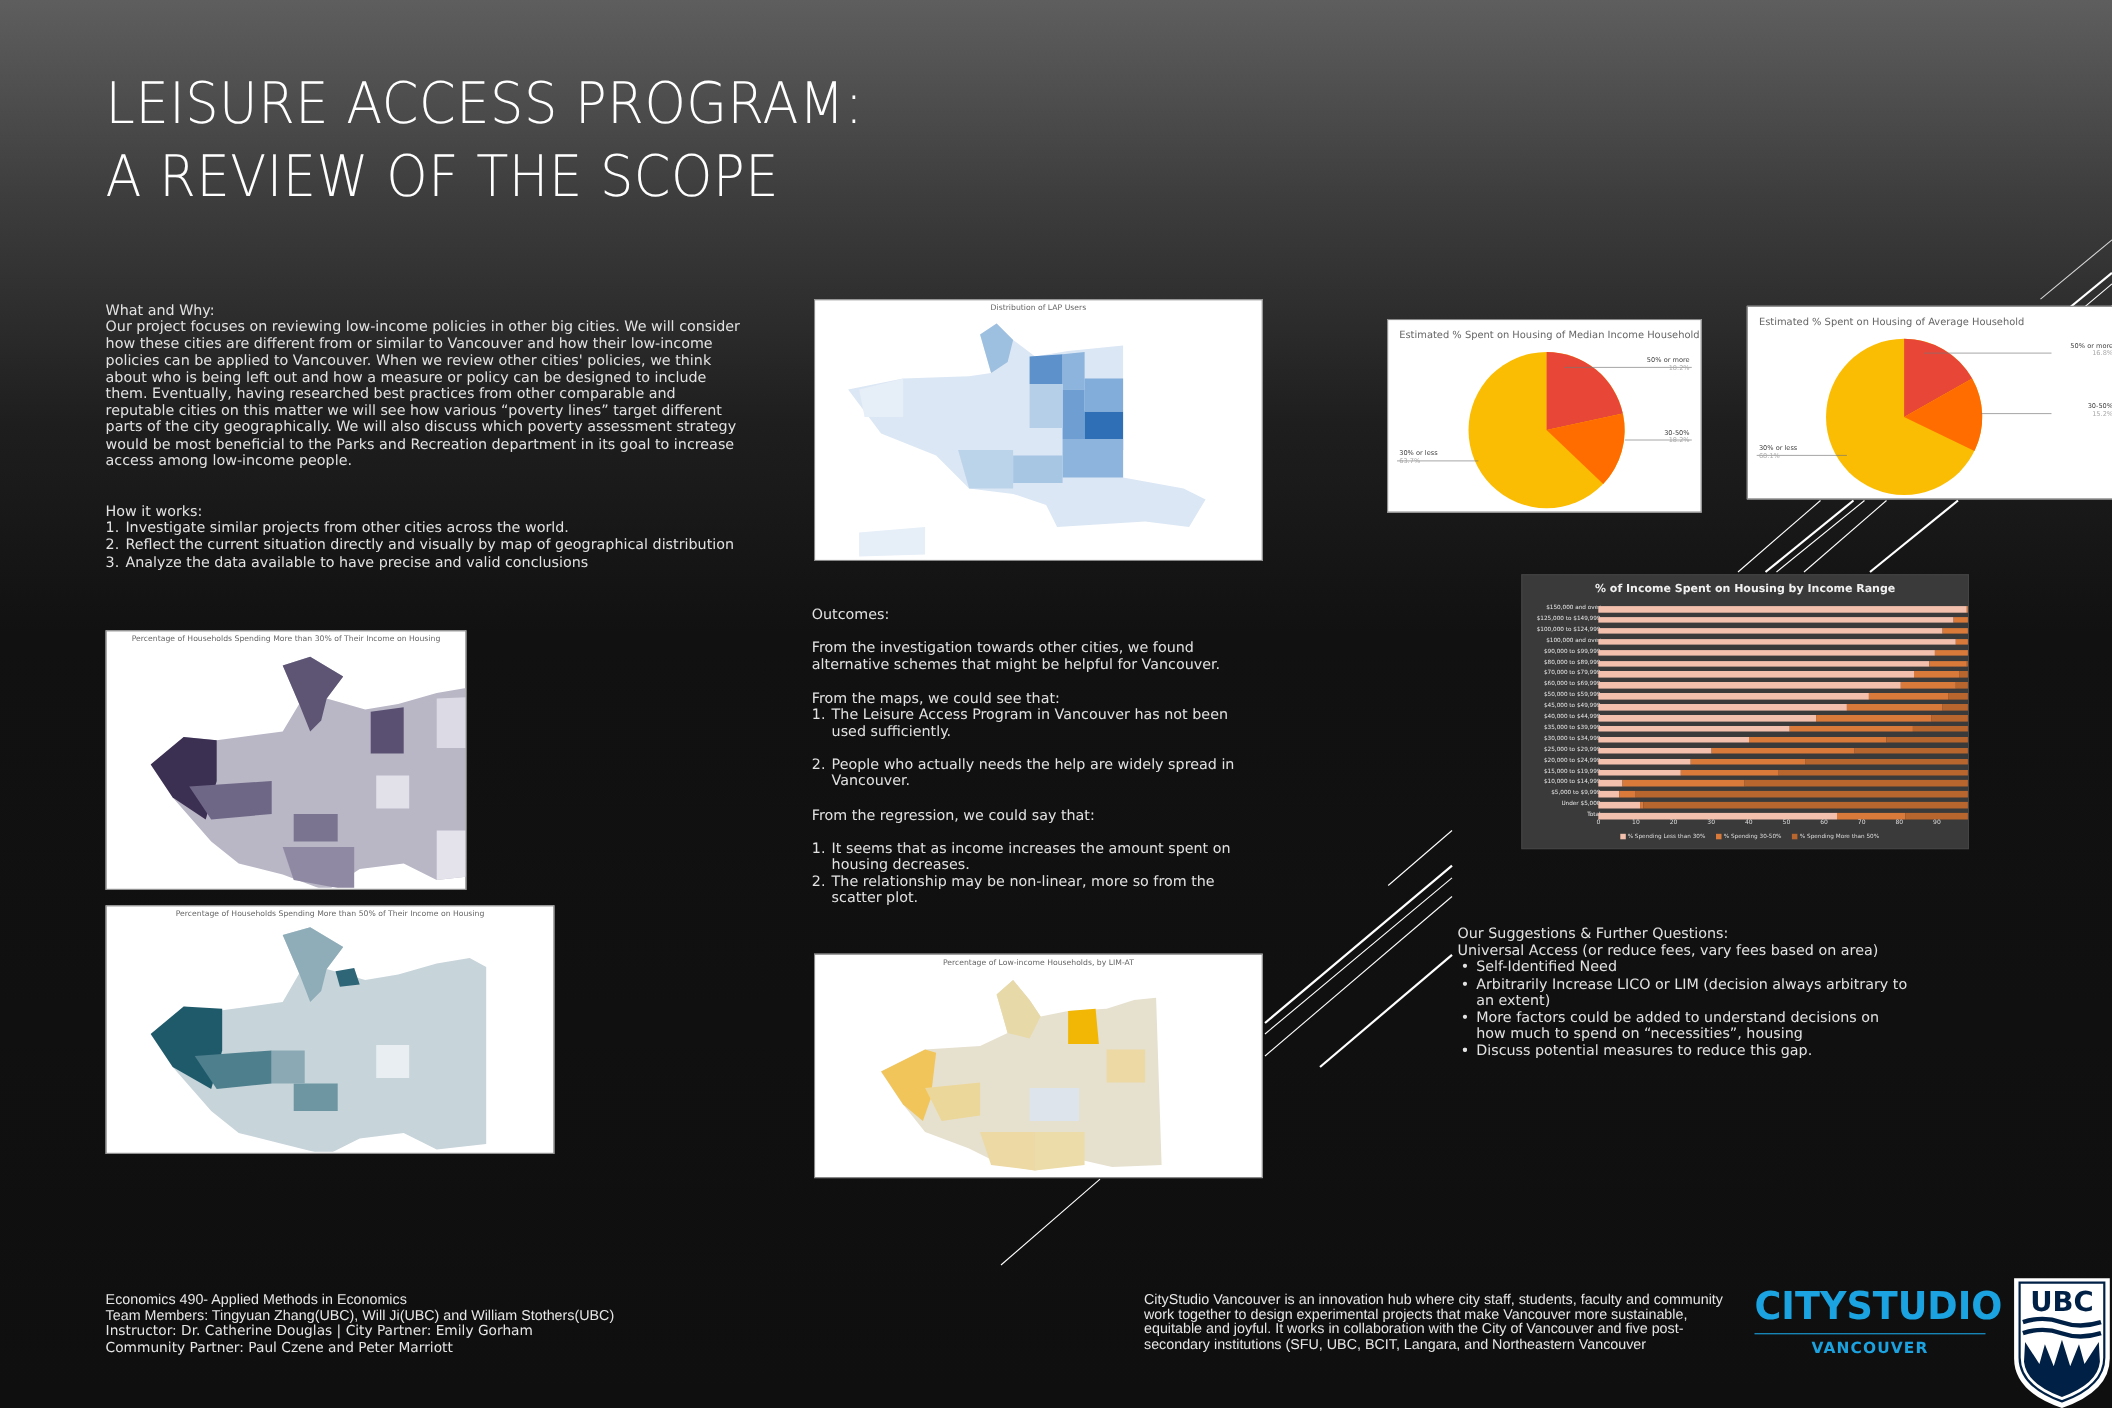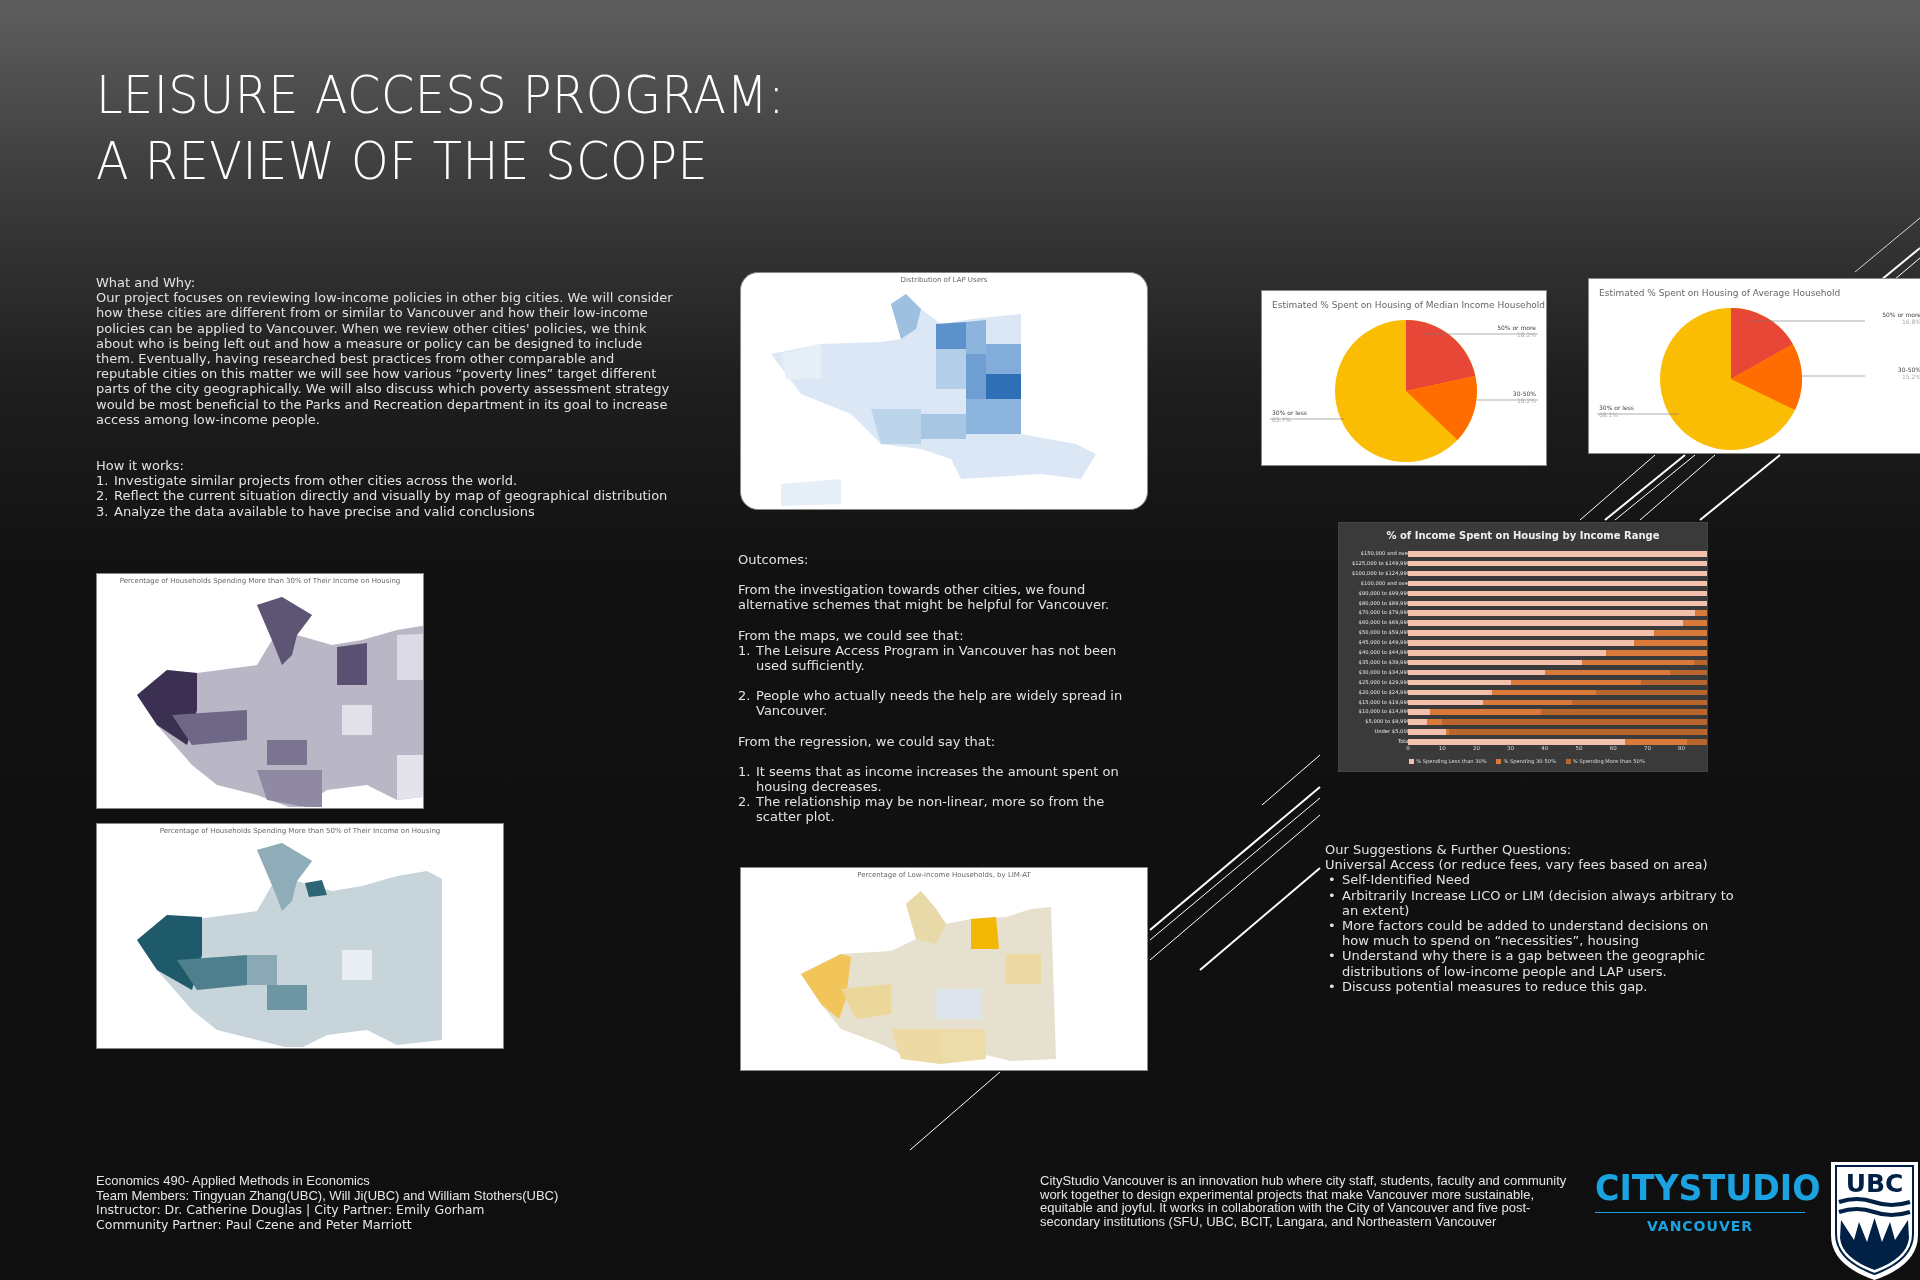--- a/index.html
+++ b/index.html
@@ -121,21 +121,21 @@
     <path d="M40,105 L70,80 L105,82 L105,120 L95,155 L60,135 Z" fill="#1f5a6b"></path>
     <path d="M80,125 L150,120 L150,150 L100,155 Z" fill="#4e7f8d"></path>
     <path d="M170,150 L210,150 L210,175 L170,175 Z" fill="#6d95a2"></path>
     <path d="M175,50 L160,15 L185,8 L215,26 L200,46 L195,66 L185,76 Z" fill="#8fadb8"></path>
     <path d="M208,48 L225,45 L230,60 L212,62 Z" fill="#2f6677"></path>
     <path d="M150,120 L180,120 L180,150 L150,150 Z" fill="#8aa9b5"></path>
     <path d="M245,115 L275,115 L275,145 L245,145 Z" fill="#e8eef1"></path>
   </svg>
 </div>
 
-<div class="abs panel" style="left:740px; top:272px; width:408px; height:238px;border-radius:18px;">
+<div class="abs panel" style="left:740px; top:272px; width:408px; height:238px;">
   <div class="panel-title">Distribution of LAP Users</div>
   <svg width="408" height="226" viewBox="0 0 408 226">
     <path d="M30,70 L80,60 L140,58 L160,55 L150,20 L165,10 L180,25 L200,40 L230,35 L280,30 L280,150 L335,160 L355,170 L340,195 L300,190 L220,195 L210,175 L180,165 L140,160 L110,130 L60,110 Z" fill="#dbe7f4"></path>
     <path d="M150,20 L165,10 L180,25 L175,45 L160,55 Z" fill="#9dbfe0"></path>
     <path d="M195,40 L225,38 L225,65 L195,65 Z" fill="#5c91cc"></path>
     <path d="M225,38 L245,36 L245,70 L225,70 Z" fill="#8db4dc"></path>
     <path d="M225,70 L245,70 L245,115 L225,115 Z" fill="#6f9fd2"></path>
     <path d="M245,90 L280,90 L280,125 L245,125 Z" fill="#2e6fb5"></path>
     <path d="M245,60 L280,60 L280,90 L245,90 Z" fill="#82acd9"></path>
     <path d="M225,115 L280,115 L280,150 L225,150 Z" fill="#8db4dc"></path>
@@ -185,21 +185,21 @@
     <path d="M142,100 L203.9,65.2 A71,71 0 0 1 206.0,130.9 Z" fill="#ff6d01"></path>
     <line x1="160" y1="42" x2="276" y2="42" stroke="#777" stroke-width="0.6"></line>
     <line x1="212" y1="97" x2="276" y2="97" stroke="#777" stroke-width="0.6"></line>
     <line x1="8" y1="135" x2="90" y2="135" stroke="#777" stroke-width="0.6"></line>
   </svg>
   <div class="pie-label" style="right:10px; top:32px; text-align:right;"><span>50% or more</span><span class="pct">16.8%</span></div>
   <div class="pie-label" style="right:10px; top:87px; text-align:right;"><span>30-50%</span><span class="pct">15.2%</span></div>
   <div class="pie-label" style="left:10px; top:125px;"><span>30% or less</span><span class="pct">68.1%</span></div>
 </div>
 
-<div class="abs panel bar-panel" style="left:1338px; top:522px; width:370px; height:250px; border-color:#444;">
+<div class="abs panel bar-panel" style="left:1383px; top:522px; width:407px; height:250px; border-color:#444;">
   <div class="bar-title">% of Income Spent on Housing by Income Range</div>
   <div id="bar-rows" class="abs" style="left:0; top:26px; width:422px; height:200px;">
       <div class="bar-row" style="top: 0px;">
         <div class="bar-cat">$150,000 and over</div>
         <div class="bar-track">
           <div class="seg-a" style="width: 98%;"></div>
           <div class="seg-b" style="width: 2%;"></div>
           <div class="seg-c" style="width: 0%;"></div>
         </div>
       </div>
@@ -396,21 +396,21 @@
   </ul>
 </div>
 
 <div class="abs body-text" style="left:1325px; top:842px; width:410px;">
   <p>Our Suggestions &amp; Further Questions:</p>
   <p>Universal Access (or reduce fees, vary fees based on area)</p>
   <ul class="list">
     <li style="padding-left:17px;"><span class="num" style="left:3px;">•</span><span>Self-Identified Need</span></li>
     <li style="padding-left:17px;"><span class="num" style="left:3px;">•</span><span>Arbitrarily Increase LICO or LIM (decision always arbitrary to an extent)</span></li>
     <li style="padding-left:17px;"><span class="num" style="left:3px;">•</span><span>More factors could be added to understand decisions on how much to spend on “necessities”, housing</span></li>
-    <li style="padding-left:17px;"><span class="num" style="left:3px;">•</span><span>Understand why there is a gap between the geographic distributions of low-income people and LAP users.</span></li>
+    <li style="padding-left:17px;"><span class="num" style="left:3px;">•</span></li>
     <li style="padding-left:17px;"><span class="num" style="left:3px;">•</span><span>Discuss potential measures to reduce this gap.</span></li>
   </ul>
 </div>
 
 <div class="abs footer-left" style="left:96px; top:1174px; width:520px;">
   <div class="l1">Economics 490- Applied Methods in Economics</div>
   <div class="l2">Team Members: Tingyuan Zhang(UBC), Will Ji(UBC) and William Stothers(UBC)</div>
   <div>Instructor: Dr. Catherine Douglas  |  City Partner: Emily Gorham</div>
   <div>Community Partner: Paul Czene and Peter Marriott</div>
 </div>

